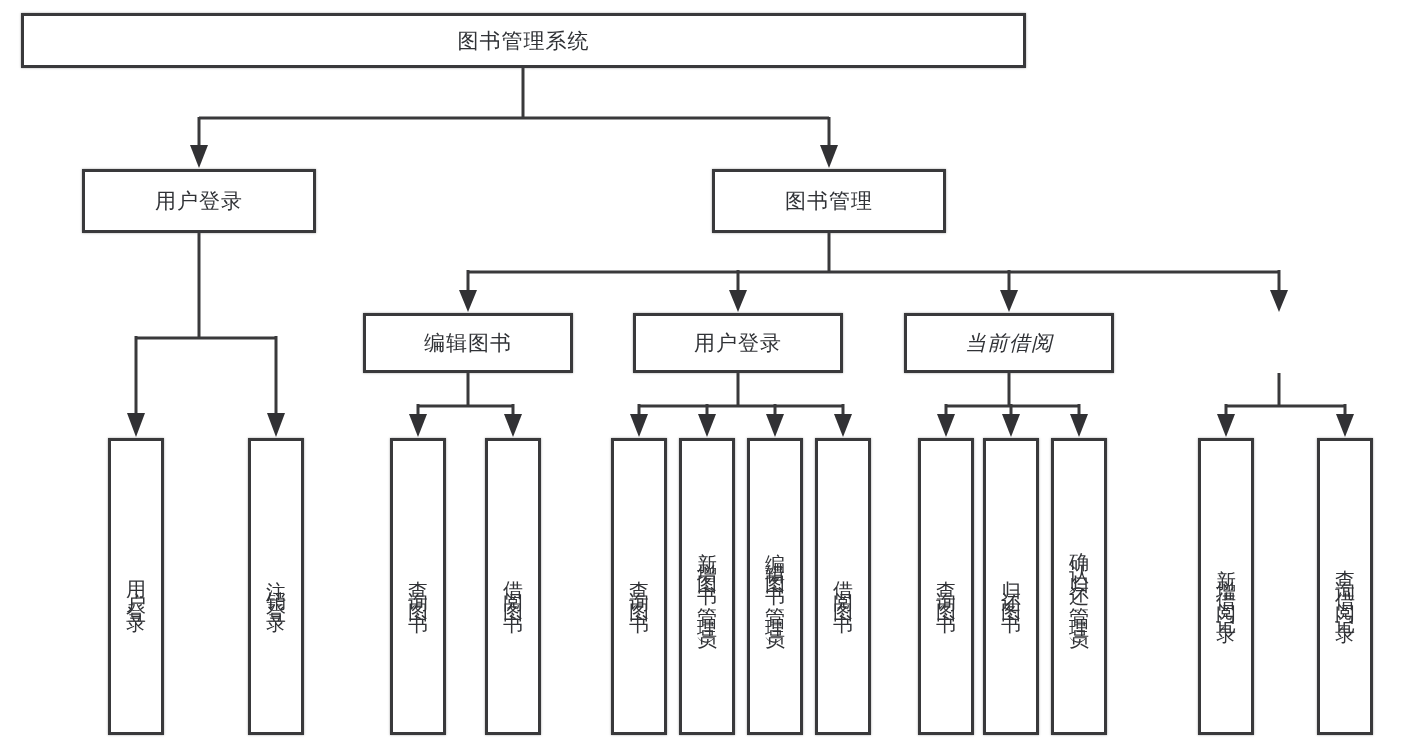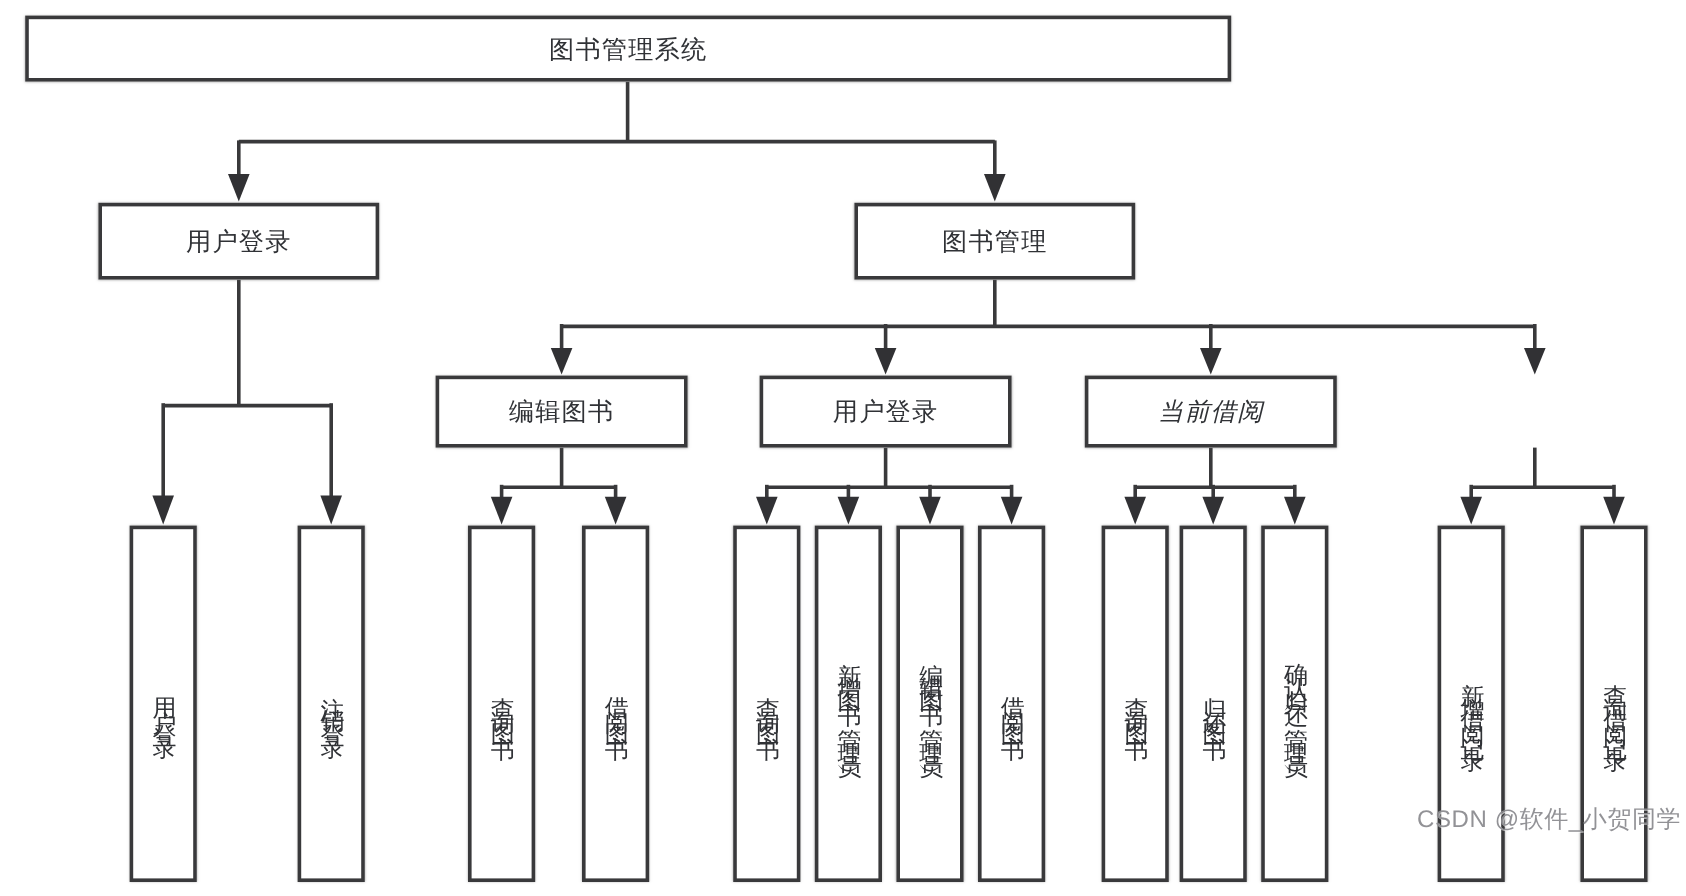--- a/index.html
+++ b/index.html
@@ -164,14 +164,13 @@
     <span class="vtext">确认归还（管理员）</span>
   </div>
 
   <div class="node" style="left:1198px;top:438px;width:56px;height:297px;">
     <span class="vtext">新增借阅记录</span>
   </div>
   <div class="node" style="left:1317px;top:438px;width:56px;height:297px;">
     <span class="vtext">查询借阅记录</span>
   </div>
 
-  <div class="watermark">CSDN @软件_小贺同学</div>
 </div>
 
 </body></html>

